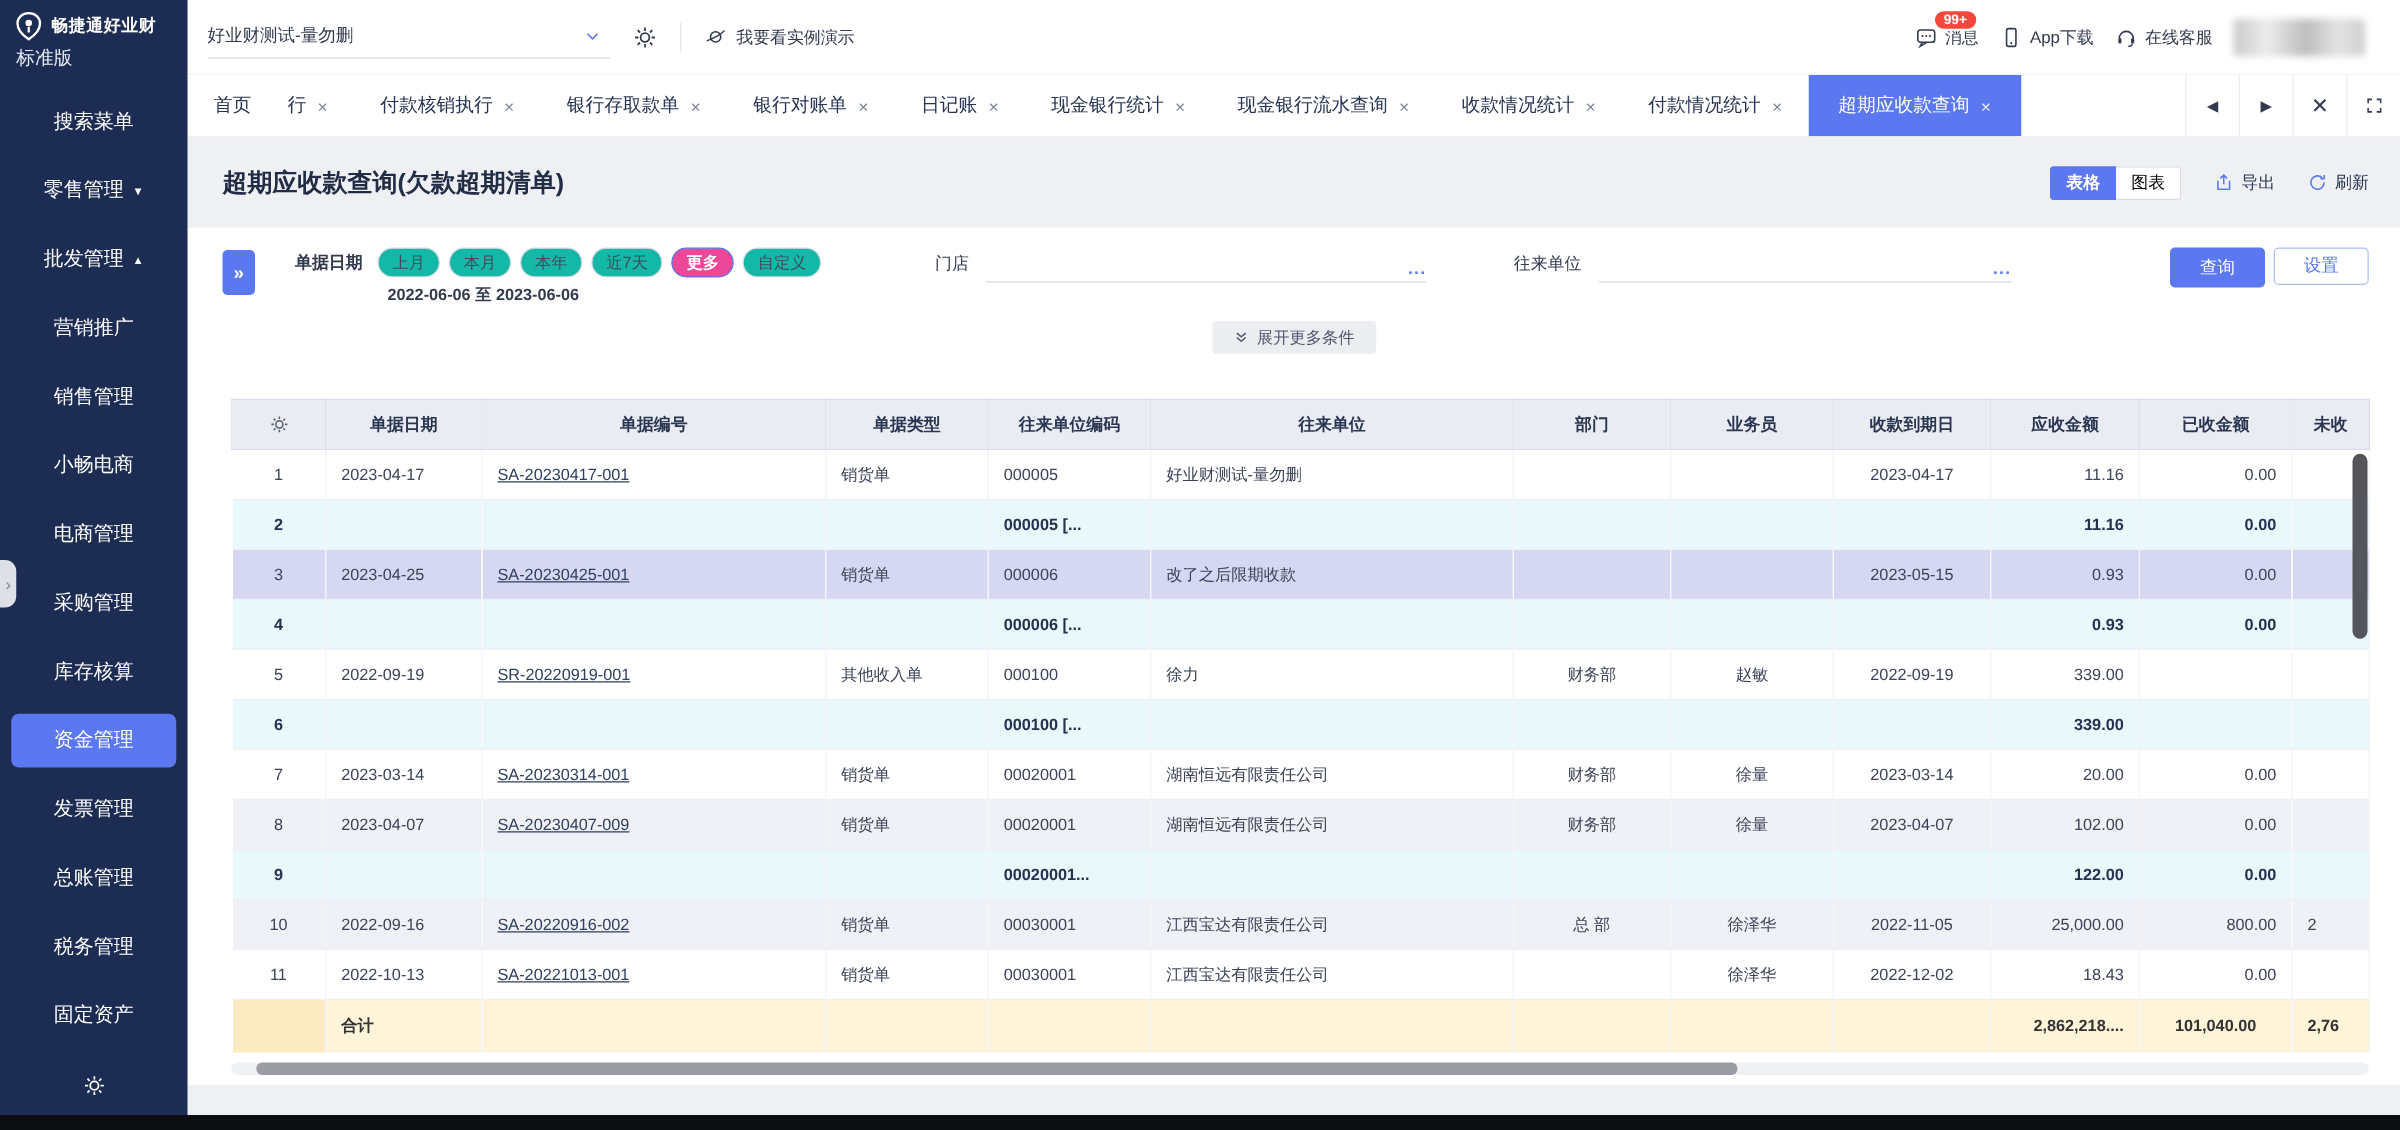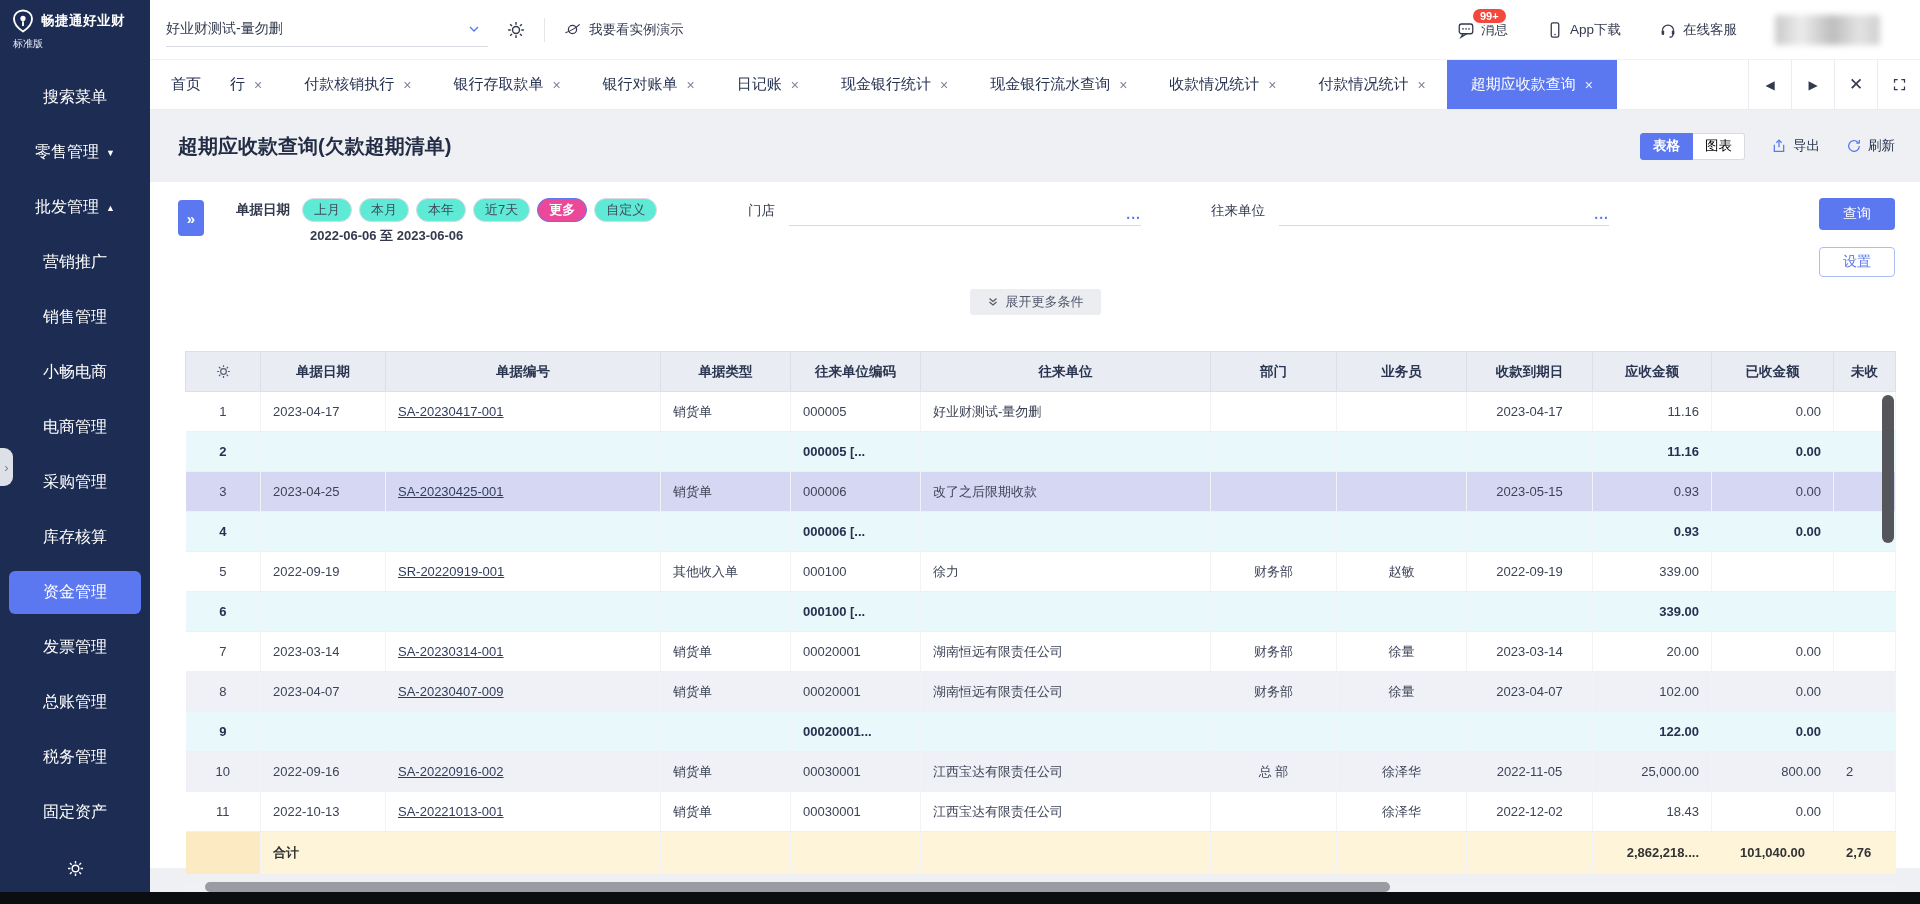--- a/index.html
+++ b/index.html
@@ -5,40 +5,40 @@
   * { margin:0; padding:0; box-sizing:border-box; }
   html,body { width:1920px; height:904px; overflow:hidden; }
   body { font-family:"Liberation Sans","DejaVu Sans",sans-serif; font-size:13px; color:#3c4356; background:#eef0f4; position:relative; }
 
   
   .sidebar { position:absolute; left:0; top:0; width:150px; height:892px; background:#1d2c52; color:#fff; z-index:3; }
   .logo-block { height:64px; padding:8px 8px 4px 10px; }
   .logo-row { display:flex; align-items:center; gap:5px; }
   .logo-mark { width:26px; height:26px; flex:0 0 auto; }
   .brand { font-size:13.5px; font-weight:bold; letter-spacing:.5px; white-space:nowrap; }
-  .edition { font-size:10px; margin:3px 0 0 3px; color:#e9edf8; }
+  .edition { font-size:15px; margin:3px 0 0 3px; color:#e9edf8; }
   .nav { position:absolute; top:70px; left:0; right:0; bottom:26px; overflow:hidden; }
   .nav-item { height:55px; display:flex; align-items:center; justify-content:center; font-size:16px; cursor:pointer; position:relative; }
   .nav-item .nav-label, .nav-item .tri { position:relative; z-index:1; }
   .nav-item .tri { font-size:9px; margin-left:7px; }
   .nav-item.active::before { content:""; position:absolute; left:9px; right:9px; top:6px; bottom:6px; background:#5b78f0; border-radius:6px; }
   .sidebar-gear { position:absolute; bottom:14px; left:0; right:0; display:flex; justify-content:center; }
   .sidebar-gear svg { width:19px; height:19px; }
 
   
   .topbar { position:absolute; left:150px; top:0; width:1770px; height:60px; background:#fff; display:flex; align-items:center; border-bottom:1px solid #f0f1f4; }
   .account-select { display:flex; align-items:center; width:322px; margin-left:16px; height:34px; border-bottom:1px solid #d9dbe2; cursor:pointer; }
   .account-name { font-size:14px; color:#333a4e; }
   .account-select svg { width:16px; height:16px; margin-left:auto; margin-right:6px; }
   .topbar-gear { margin-left:18px; cursor:pointer; display:flex; }
   .topbar-gear svg { width:20px; height:20px; }
   .v-divider { width:1px; height:24px; background:#e4e6ec; margin:0 18px; }
   .demo-link { display:flex; align-items:center; gap:7px; font-size:13.5px; color:#333a4e; cursor:pointer; }
   .demo-link svg { width:19px; height:19px; }
-  .topbar-right { margin-left:auto; display:flex; align-items:center; gap:38px; padding-right:40px; }
+  .topbar-right { margin-left:auto; display:flex; align-items:center; gap:17px; padding-right:28px; }
   .top-link { display:flex; align-items:center; gap:6px; font-size:13.5px; color:#333a4e; cursor:pointer; position:relative; }
   .top-link svg { width:18px; height:18px; }
   .badge { position:absolute; top:-14px; left:14px; background:#f5473b; color:#fff; font-size:11px; font-weight:bold; padding:1px 7px; border-radius:9px; border:2px solid #fff; }
   .user-blur { width:105px; height:30px; border-radius:3px; background:linear-gradient(90deg,#c9c9c9,#ececec 25%,#bdbdbd 55%,#e3e3e3 80%,#cfcfcf); filter:blur(3px); }
 
   
   .tabbar { position:absolute; left:150px; top:60px; width:1770px; height:50px; background:#fff; display:flex; align-items:stretch; border-bottom:1px solid #ececf0; }
   .tab-list { display:flex; flex:1; overflow:hidden; }
   .tab { display:flex; align-items:center; padding:0 21px; font-size:15px; color:#273352; cursor:pointer; white-space:nowrap; gap:9px; }
   .tab.partial { padding-left:8px; }
@@ -65,30 +65,30 @@
   
   .card { position:absolute; left:150px; top:182px; width:1770px; height:686px; background:#fff; }
 
   
   .filter-zone { display:flex; padding:16px 25px 0 28px; align-items:flex-start; }
   .collapse-btn { width:26px; height:36px; background:#5b78f0; border-radius:4px; color:#fff; font-size:15px; font-weight:bold; display:flex; align-items:center; justify-content:center; cursor:pointer; flex:0 0 auto; margin-top:2px; }
   .date-group { margin-left:32px; width:442px; flex:0 0 auto; }
   .date-top { display:flex; align-items:center; gap:12px; }
   .filter-label { font-size:13.5px; color:#333a4e; font-weight:600; white-space:nowrap; }
   .pills { display:flex; gap:7px; }
-  .pill { height:24px; padding:0 11px; display:flex; align-items:center; border:1px solid #d9dbe3; border-radius:13px; background:#5eead4; font-size:13px; color:#424a5e; cursor:pointer; white-space:nowrap; }
+  .pill { height:24px; padding:0 11px; display:flex; align-items:center; border:1px solid #d9dbe3; border-radius:13px; background:#14b8a6; font-size:13px; color:#424a5e; cursor:pointer; white-space:nowrap; }
   .pill.active { background:#ec4899; border-color:#5b78f0; color:#fff; font-weight:bold; }
   .date-range { margin:5px 0 0 74px; font-size:13px; font-weight:600; color:#333a4e; }
   .field-group { display:flex; align-items:flex-start; margin-left:70px; }
   .field-group .filter-label { font-weight:400; margin-top:4px; }
   .underline-input { display:flex; align-items:flex-end; border-bottom:1px solid #d8dade; height:28px; margin-left:14px; }
   .underline-input.store { width:352px; }
   .underline-input.partner { width:330px; }
   .ellipsis-btn { margin-left:auto; color:#5b78f0; font-weight:bold; letter-spacing:1px; font-size:14px; line-height:1; padding-bottom:4px; cursor:pointer; }
-  .action-col { margin-left:auto; display:flex; flex-direction:column; gap:17px; flex:0 0 auto; }
+  .action-col { margin-left:auto; display:flex; flex-direction:row; gap:7px; flex:0 0 auto; }
   .btn-query { width:76px; height:32px; background:#5b78f0; color:#fff; border:none; border-radius:4px; font-size:14px; cursor:pointer; }
   .btn-settings { width:76px; height:30px; background:#fff; color:#5b78f0; border:1px solid #aebcf5; border-radius:4px; font-size:14px; cursor:pointer; }
   .expand-row { display:flex; justify-content:center; margin-top:12px; }
   .expand-bar { display:inline-flex; align-items:center; gap:7px; height:26px; padding:0 17px; background:#ebedf0; border-radius:3px; color:#50576b; font-size:13px; cursor:pointer; }
   .expand-bar svg { width:12px; height:12px; }
 
   
   .table-zone { margin:36px 25px 0 35px; position:relative; width:1710px; }
   table { width:1710px; table-layout:fixed; border-collapse:collapse; }
   thead th { height:40px; background:#eaecf4; border:1px solid #dcdfe9; border-left:none; font-weight:bold; font-size:13.5px; color:#2a3550; text-align:center; overflow:hidden; white-space:nowrap; }

